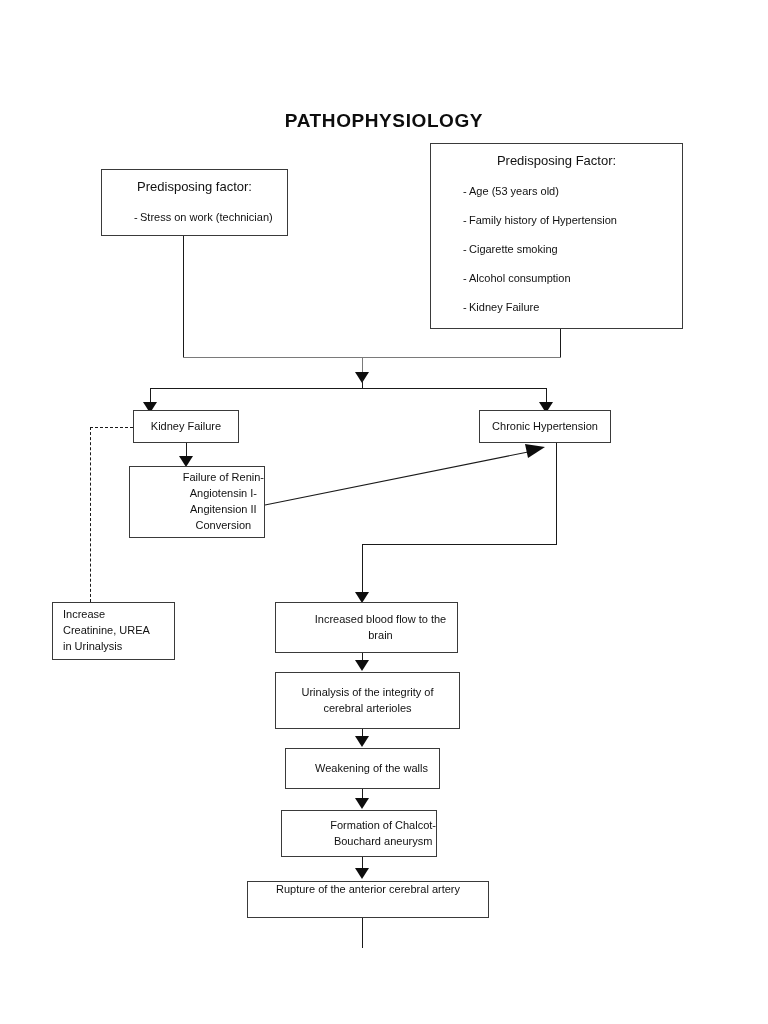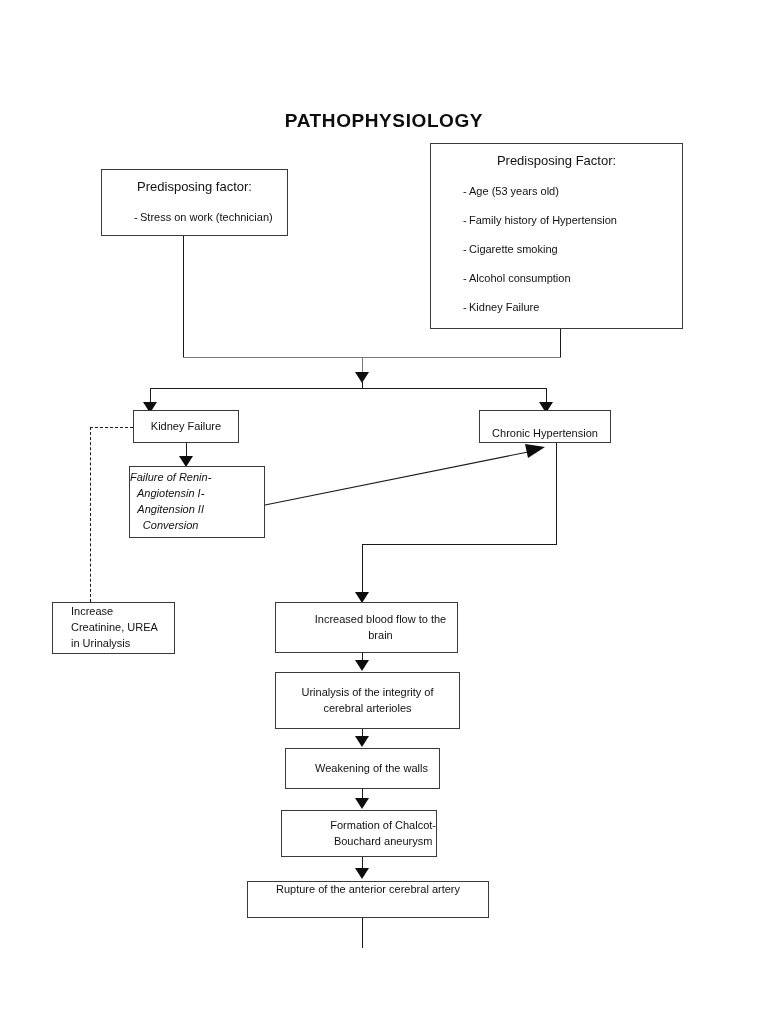--- a/index.html
+++ b/index.html
@@ -162,50 +162,50 @@
   <div class="ln h" style="left:150px; top:364px; width:396px;"></div>
   <div class="ln v" style="left:150px; top:364px; height:16px;"></div>
   <div class="arrow-down" style="left:143px; top:378px;"></div>
   <div class="ln v" style="left:546px; top:364px; height:16px;"></div>
   <div class="arrow-down" style="left:539px; top:378px;"></div>
 
   <div class="box" style="left:133px; top:386px; width:106px; height:33px; display:flex; align-items:center; justify-content:center;">
     <div class="ctr">Kidney Failure</div>
   </div>
 
-  <div class="box" style="left:479px; top:386px; width:132px; height:33px; display:flex; align-items:flex-end; justify-content:center;">
+  <div class="box" style="left:479px; top:386px; width:132px; height:33px; display:flex; align-items:center; justify-content:center;">
     <div class="ctr">Chronic Hypertension</div>
   </div>
 
   <div class="ln v" style="left:186px; top:419px; height:16px;"></div>
   <div class="arrow-down" style="left:179px; top:432px;"></div>
 
   <div class="dash-h" style="left:90px; top:403px; width:43px;"></div>
   <div class="dash-v" style="left:90px; top:403px; height:175px;"></div>
 
-  <div class="box" style="left:129px; top:442px; width:136px; height:72px; display:flex; align-items:center; justify-content:flex-start;font-style:italic;">
+  <div class="box" style="left:129px; top:442px; width:136px; height:72px; display:flex; align-items:center; justify-content:flex-end;">
     <div class="ctr">
       <div>Failure of Renin-</div>
       <div>Angiotensin I-</div>
       <div>Angitension II</div>
       <div>Conversion</div>
     </div>
   </div>
 
   <svg class="diag" viewBox="0 0 768 1024">
     <line x1="265" y1="481" x2="533" y2="427" stroke="#1a1a1a" stroke-width="1.1"></line>
     <polygon points="545,423 525,420 528,434" fill="#0d0d0d"></polygon>
   </svg>
 
   <div class="ln v" style="left:556px; top:419px; height:101px;"></div>
   <div class="ln h" style="left:362px; top:520px; width:195px;"></div>
   <div class="ln v" style="left:362px; top:520px; height:50px;"></div>
   <div class="arrow-down" style="left:355px; top:568px;"></div>
 
-  <div class="box" style="left:52px; top:578px; width:123px; height:52px; display:flex; align-items:center;padding-left:8px;">
+  <div class="box" style="left:52px; top:578px; width:123px; height:58px; display:flex; align-items:center;">
     <div class="lft" style="padding-left:10px;">
       <div>Increase</div>
       <div>Creatinine, UREA</div>
       <div>in Urinalysis</div>
     </div>
   </div>
 
   <div class="box" style="left:275px; top:578px; width:183px; height:51px; display:flex; align-items:center; justify-content:center;padding-left:28px;">
     <div class="ctr">
       <div>Increased blood flow to the</div>

